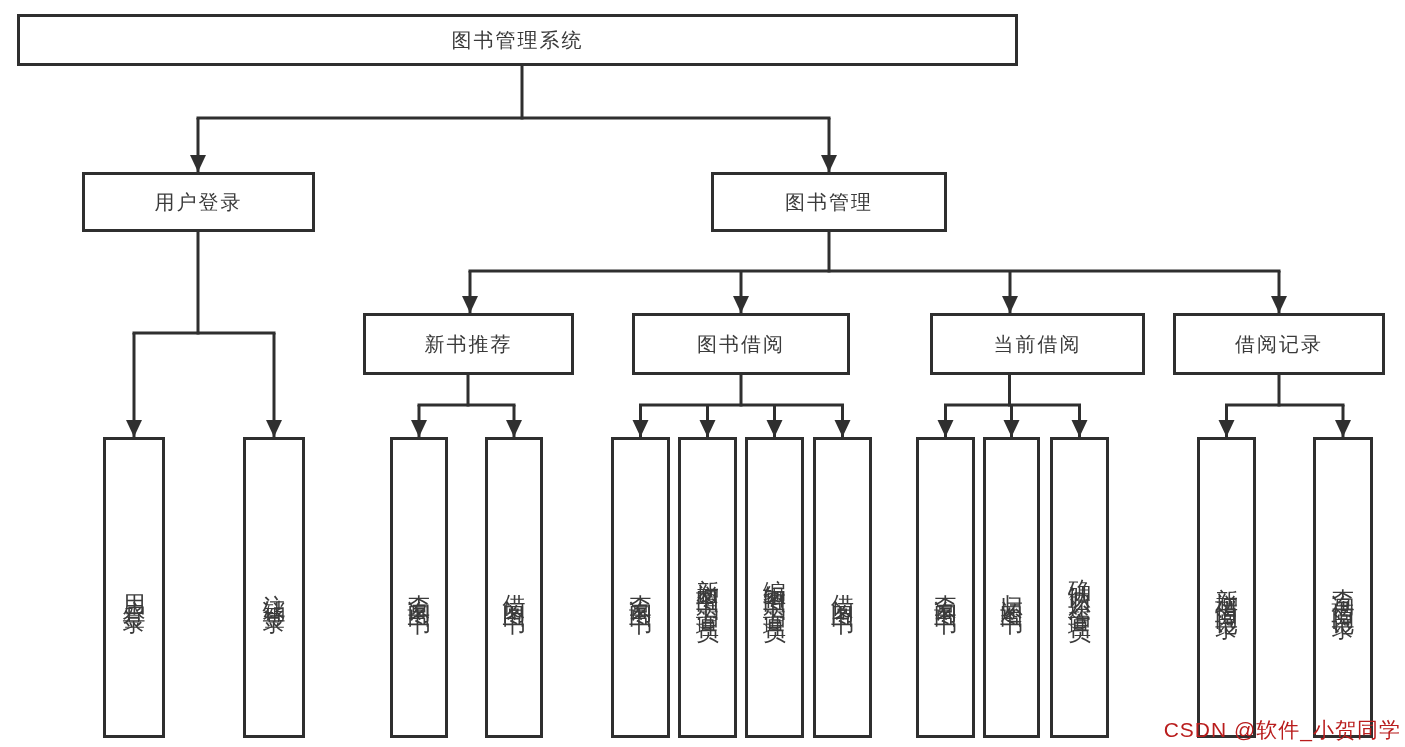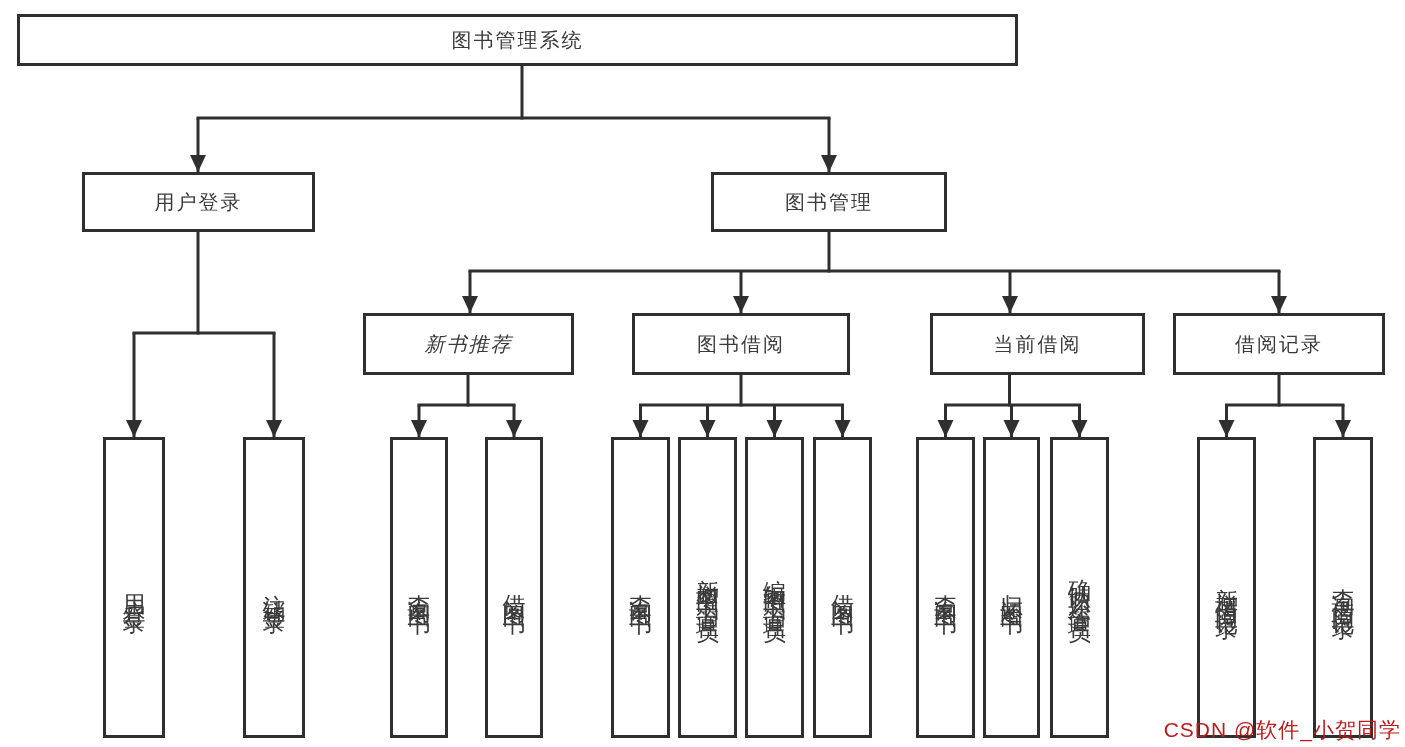--- a/index.html
+++ b/index.html
@@ -17,21 +17,21 @@
   .v {
     writing-mode:vertical-rl; text-orientation:mixed;
     font-size:23px; letter-spacing:6px; line-height:1;
   }
   
   #n-root          { left:17px;  top:14px;  width:1001px; height:52px; }
   
   #n-user-login    { left:82px;  top:172px; width:233px; height:60px; }
   #n-book-mgmt     { left:711px; top:172px; width:236px; height:60px; }
   
-  #n-new-book-rec  { left:363px;  top:313px; width:211px; height:62px;font-style:italic; }
+  #n-new-book-rec  { left:363px;  top:313px; width:211px; height:62px; }
   #n-book-borrow   { left:632px;  top:313px; width:218px; height:62px;text-align:center; }
   #n-current-borrow{ left:930px;  top:313px; width:215px; height:62px; }
   #n-borrow-record { left:1173px; top:313px; width:212px; height:62px; }
   
   .leaf { top:437px; height:301px; }
   #n-user-login-leaf { left:103px;  width:62px; }
   #n-logout-leaf     { left:243px;  width:62px; }
   #n-nbr-query       { left:390px;  width:58px; }
   #n-nbr-borrow      { left:485px;  width:58px; }
   #n-bb-query        { left:611px;  width:59px; }

